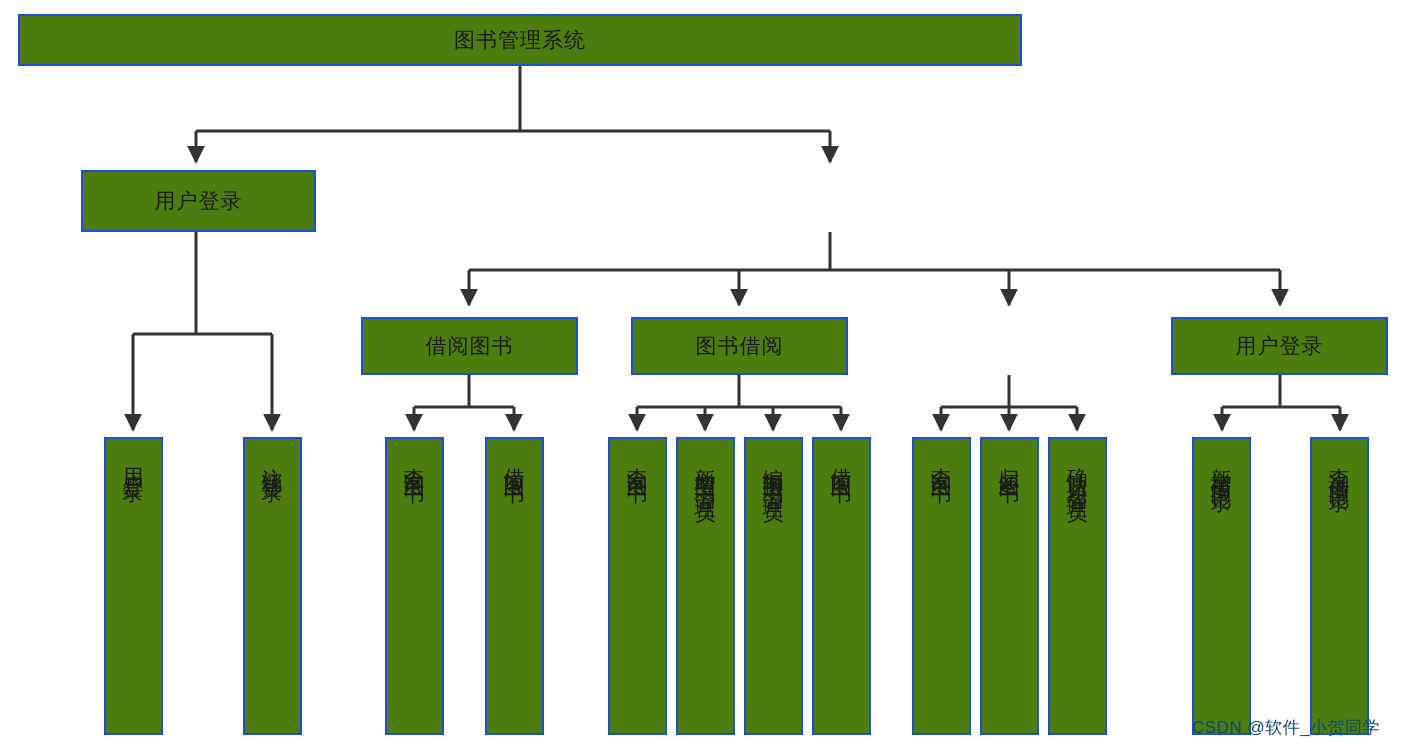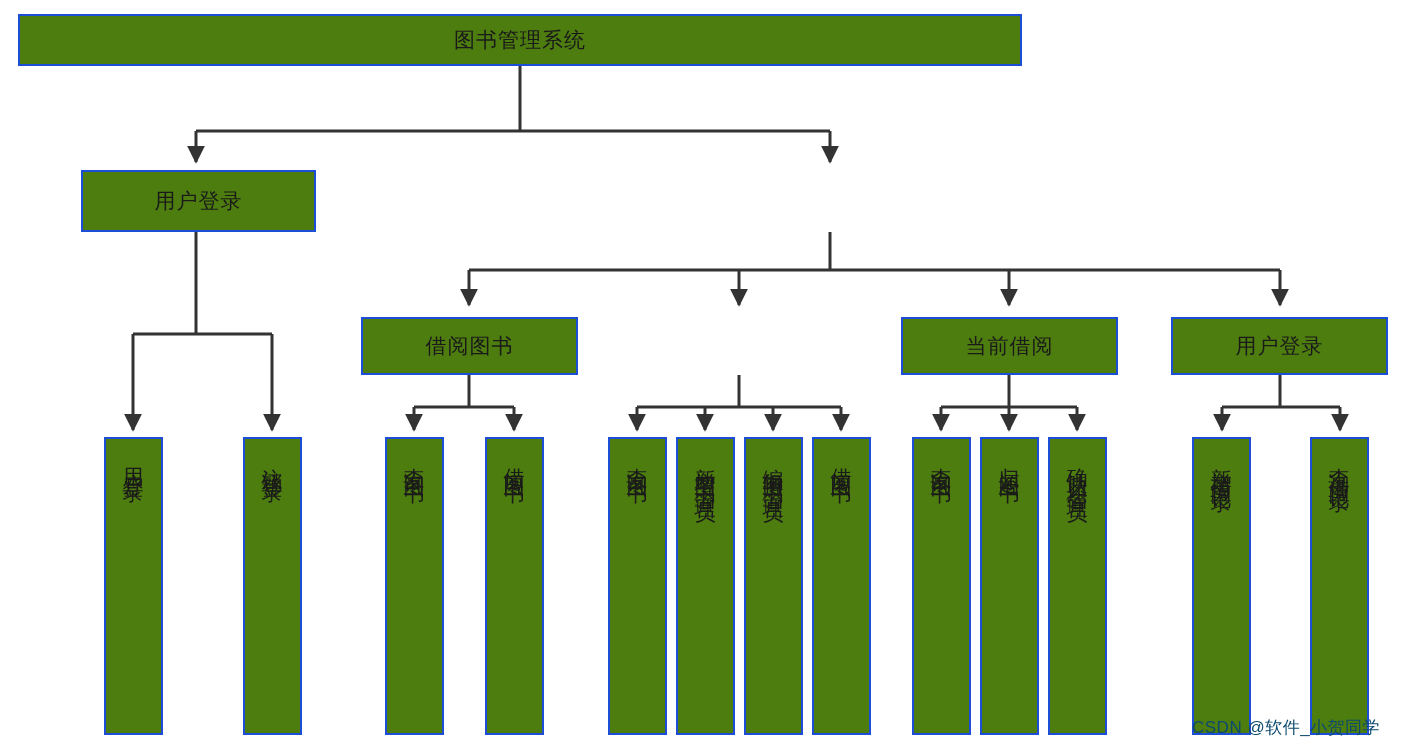--- a/index.html
+++ b/index.html
@@ -127,22 +127,22 @@
     <span class="htext">图书管理系统</span>
   </div>
 
   <div class="node horiz" style="left:81px; top:170px; width:235px; height:62px;">
     <span class="htext">用户登录</span>
   </div>
 
   <div class="node horiz" style="left:361px; top:317px; width:217px; height:58px;">
     <span class="htext">借阅图书</span>
   </div>
-  <div class="node horiz" style="left:901px; top:317px; width:217px; height:58px;">
-    <span class="htext">当前借阅</span>
+  <div class="node horiz" style="left:631px; top:317px; width:217px; height:58px;">
+    <span class="htext">图书借阅</span>
   </div>
   <div class="node horiz" style="left:1171px; top:317px; width:217px; height:58px;">
     <span class="htext">用户登录</span>
   </div>
 
   <div class="node vert" style="left:104px; top:437px; width:59px; height:298px;">
     <span class="vtext">用户登录</span>
   </div>
   <div class="node vert" style="left:243px; top:437px; width:59px; height:298px;">
     <span class="vtext">注销登录</span>

